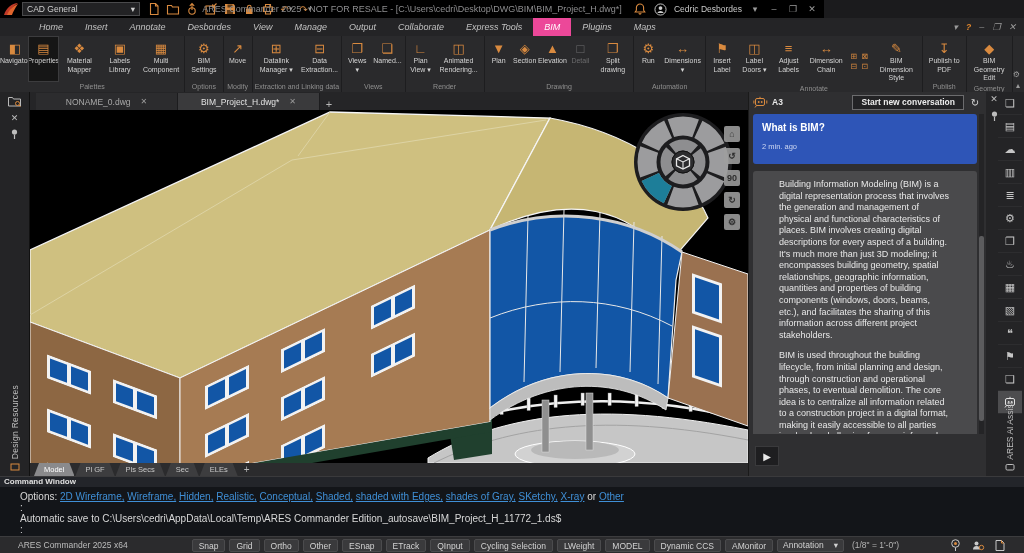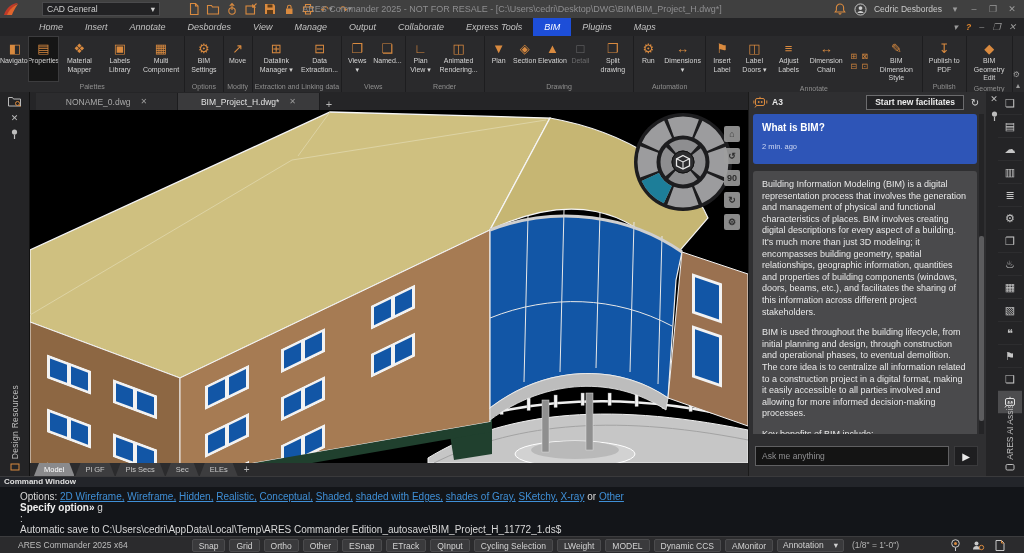--- a/index.html
+++ b/index.html
@@ -1,33 +1,33 @@
 <!DOCTYPE html>
 <html><head>
 <meta charset="utf-8">
 <style>
   html,body{margin:0;padding:0;background:#000;}
   *{box-sizing:border-box;font-family:"Liberation Sans",sans-serif;}
   #app{position:relative;width:1024px;height:553px;background:#1b1b1d;overflow:hidden;color:#d8d8d8;}
 
   
-  .titlebar{position:absolute;left:0;top:0;width:1024px;height:18px;background:#404040;display:flex;align-items:center;font-size:9px;gap:20px;}
+  .titlebar{position:absolute;left:0;top:0;width:824px;height:18px;background:#000000;display:flex;align-items:center;font-size:9px;}
   .logo{width:22px;height:18px;display:flex;align-items:center;justify-content:center;}
   .wsbox{display:flex;align-items:center;height:14px;border:1px solid #4a4a4c;background:#222224;color:#cfcfcf;font-size:8.5px;padding:0 4px;width:118px;justify-content:space-between;margin-right:6px;}
   .qat{display:flex;align-items:center;gap:4px;}
   .qat .qi{width:15px;height:15px;display:flex;align-items:center;justify-content:center;color:#d98a3f;font-size:10px;}
   .ttl{position:absolute;left:0;right:0;text-align:center;color:#8d8d8f;font-size:9px;pointer-events:none;}
   .tright{margin-left:auto;display:flex;align-items:center;gap:7px;padding-right:6px;z-index:2;}
   .uname{color:#c9c9c9;font-size:8.5px;}
   .wbtn{color:#9a9a9a;font-size:9px;width:12px;text-align:center;}
 
   
   .menurow{position:absolute;left:0;top:18px;width:1024px;height:18px;background:#242426;display:flex;align-items:center;padding-left:28px;font-style:italic;}
   .mtab{padding:0 11px;height:18px;line-height:18px;font-size:9px;color:#c2c2c2;}
-  .mtab.active{background:#1d4ed8;color:#fff;}
+  .mtab.active{background:#ec4899;color:#fff;}
   .mright{margin-left:auto;display:flex;gap:8px;padding-right:8px;align-items:center;font-size:9px;color:#9a9a9a;}
   .mright .hq{color:#e0862c;font-weight:bold;}
 
   
   .ribbon{position:absolute;left:0;top:36px;width:1024px;height:56px;background:#2a2a2c;display:flex;align-items:stretch;overflow:hidden;}
   .rgroup{display:flex;flex-direction:column;border-right:1px solid #1d1d1f;padding:1px 1px 0 1px;}
   .ritems{display:flex;flex:1;align-items:stretch;}
   .ritem{display:flex;flex-direction:column;align-items:center;justify-content:flex-start;padding:2px 3px 0 3px;max-width:56px;min-width:26px;}
   .ritem .ricon{height:18px;font-size:13px;color:#d98a3f;display:flex;align-items:center;justify-content:center;}
   .ritem .rlabel{font-size:7px;line-height:8.5px;color:#d4d4d4;text-align:center;}
@@ -63,21 +63,21 @@
   
   .aipanel{position:absolute;left:748px;top:0;width:238px;height:384px;background:#2f2f31;border-left:1px solid #1a1a1a;}
   .aihead{height:20px;display:flex;align-items:center;padding:0 4px;gap:4px;}
   .aihead .aname{font-size:8.5px;color:#e6e6e6;font-weight:bold;}
   .newconv{margin-left:auto;height:15px;border:1px solid #6c6c6e;background:#232325;color:#ececec;font-size:8.5px;display:flex;align-items:center;padding:0 8px;font-weight:bold;}
   .hist{color:#d8d8d8;font-size:10px;width:14px;text-align:center;}
   .aimsgs{position:absolute;left:4px;right:9px;top:22px;bottom:42px;overflow:hidden;}
   .qbubble{background:#2e55b7;border-radius:3px;padding:8px 9px 13px 9px;margin-bottom:7px;}
   .qbubble .qt{font-size:10px;font-weight:bold;color:#fff;}
   .qbubble .qtime{font-size:7.5px;color:#cdd7f2;margin-top:9px;}
-  .abubble{background:#4a4a4c;border-radius:3px;padding:8px 9px;color:#e8e8e8;font-size:9px;line-height:11.6px;}
+  .abubble{background:#4a4a4c;border-radius:3px;padding:8px 26px;color:#e8e8e8;font-size:9px;line-height:11.6px;}
   .abubble p{margin:0 0 9px 0;}
   .aiscroll{position:absolute;right:2px;top:22px;bottom:42px;width:5px;background:#242426;}
   .aiscroll .thumb{position:absolute;left:0;width:5px;top:38%;height:58%;background:#5c5c5e;border-radius:2px;}
   .aiinput{position:absolute;left:6px;right:8px;bottom:10px;height:20px;display:flex;gap:5px;align-items:center;}
   .aiinput input{flex:1;height:20px;background:#141414;border:1px solid #606062;color:#cfcfcf;font-size:8.5px;padding:0 6px;outline:none;}
   .aiinput input::placeholder{color:#8f8f91;}
   .sendbtn{width:24px;height:20px;background:#1e1e20;border:1px solid #3a3a3c;color:#e8e8e8;font-size:10px;display:flex;align-items:center;justify-content:center;}
 
   
   .rightdock{position:absolute;left:986px;top:0;width:38px;height:384px;background:#242426;}
@@ -560,40 +560,39 @@
       <div class="aihead">
         <span>
             <svg class="ic" width="15" height="14" viewBox="0 0 15 14" fill="none" stroke="#d98a3f" stroke-width="1">
               <rect x="2.5" y="3.5" width="9" height="7" rx="1.5"></rect>
               <circle cx="5.7" cy="7" r="0.9" fill="#d98a3f" stroke="none"></circle>
               <circle cx="8.7" cy="7" r="0.9" fill="#d98a3f" stroke="none"></circle>
               <path d="M7,3.5 V1.8 M0.9,5.5 v3 M13.8,5.5 v3 M3.5,10.5 l-1.5,2"></path>
             </svg>
           </span>
         <span class="aname">A3</span>
-        <span class="newconv">Start new facilitates</span>
+        <span class="newconv">Start new conversation</span>
         <span class="hist">↻</span>
       </div>
       <div class="aimsgs">
         <div class="qbubble">
           <div class="qt">What is BIM?</div>
           <div class="qtime">2 min. ago</div>
         </div>
         <div class="abubble">
           <p>Building Information Modeling (BIM) is a digital representation process that involves the generation and management of physical and functional characteristics of places. BIM involves creating digital descriptions for every aspect of a building. It's much more than just 3D modeling; it encompasses building geometry, spatial relationships, geographic information, quantities and properties of building components (windows, doors, beams, etc.), and facilitates the sharing of this information across different project stakeholders.</p>
           <p>BIM is used throughout the building lifecycle, from initial planning and design, through construction and operational phases, to eventual demolition. The core idea is to centralize all information related to a construction project in a digital format, making it easily accessible to all parties involved and allowing for more informed decision-making processes.</p>
           <p>Key benefits of BIM include:</p>
 
         </div>
       </div>
       <div class="aiscroll">
           <div class="thumb"></div>
         </div>
       <div class="aiinput">
-        <input type="text" placeholder="Ask me anything" style="">
         <span class="sendbtn">▶</span>
       </div>
     </div>
 
     <div class="rightdock">
       <div class="rdx">
         <span>✕</span>
         <span>
             <svg class="ic" width="11" height="12" viewBox="0 0 11 12">
               <circle cx="5.5" cy="4" r="2.6" fill="#bdbdbd"></circle>
@@ -646,24 +645,20 @@
         <span class="cwlink">Hidden,</span>
         <span class="cwlink">Realistic,</span>
         <span class="cwlink">Conceptual,</span>
         <span class="cwlink">Shaded,</span>
         <span class="cwlink">shaded with Edges,</span>
         <span class="cwlink">shades of Gray,</span>
         <span class="cwlink">SKetchy,</span>
         <span class="cwlink">X-ray</span>
         <span>or</span>
         <span class="cwlink">Other</span>
-      </div>
-      <div class="cwline">
-        <span class="cwbold">Specify option»</span>
-        <span>g</span>
       </div>
       <div class="cwline">:</div>
       <div class="cwline">Automatic save to C:\Users\cedri\AppData\Local\Temp\ARES Commander Edition_autosave\BIM_Project_H_11772_1.ds$</div>
       <div class="cwline">:</div>
     </div>
   </div>
 
   <div class="statusbar">
     <span class="sbapp">ARES Commander 2025 x64</span>
     <span class="toggle">Snap</span>

